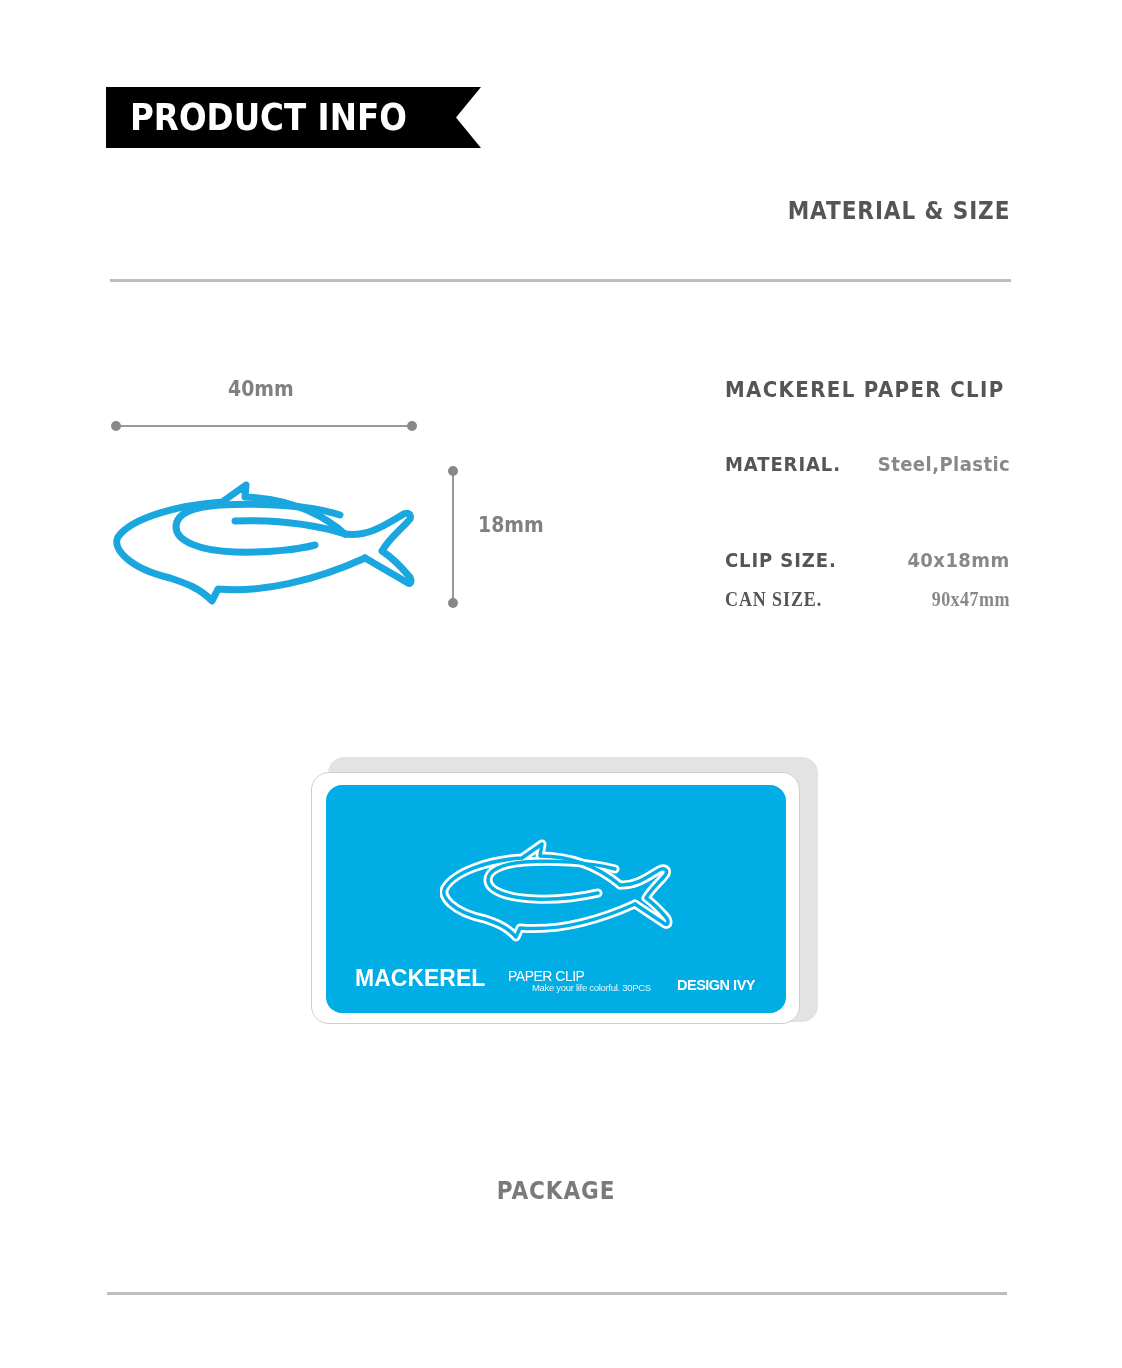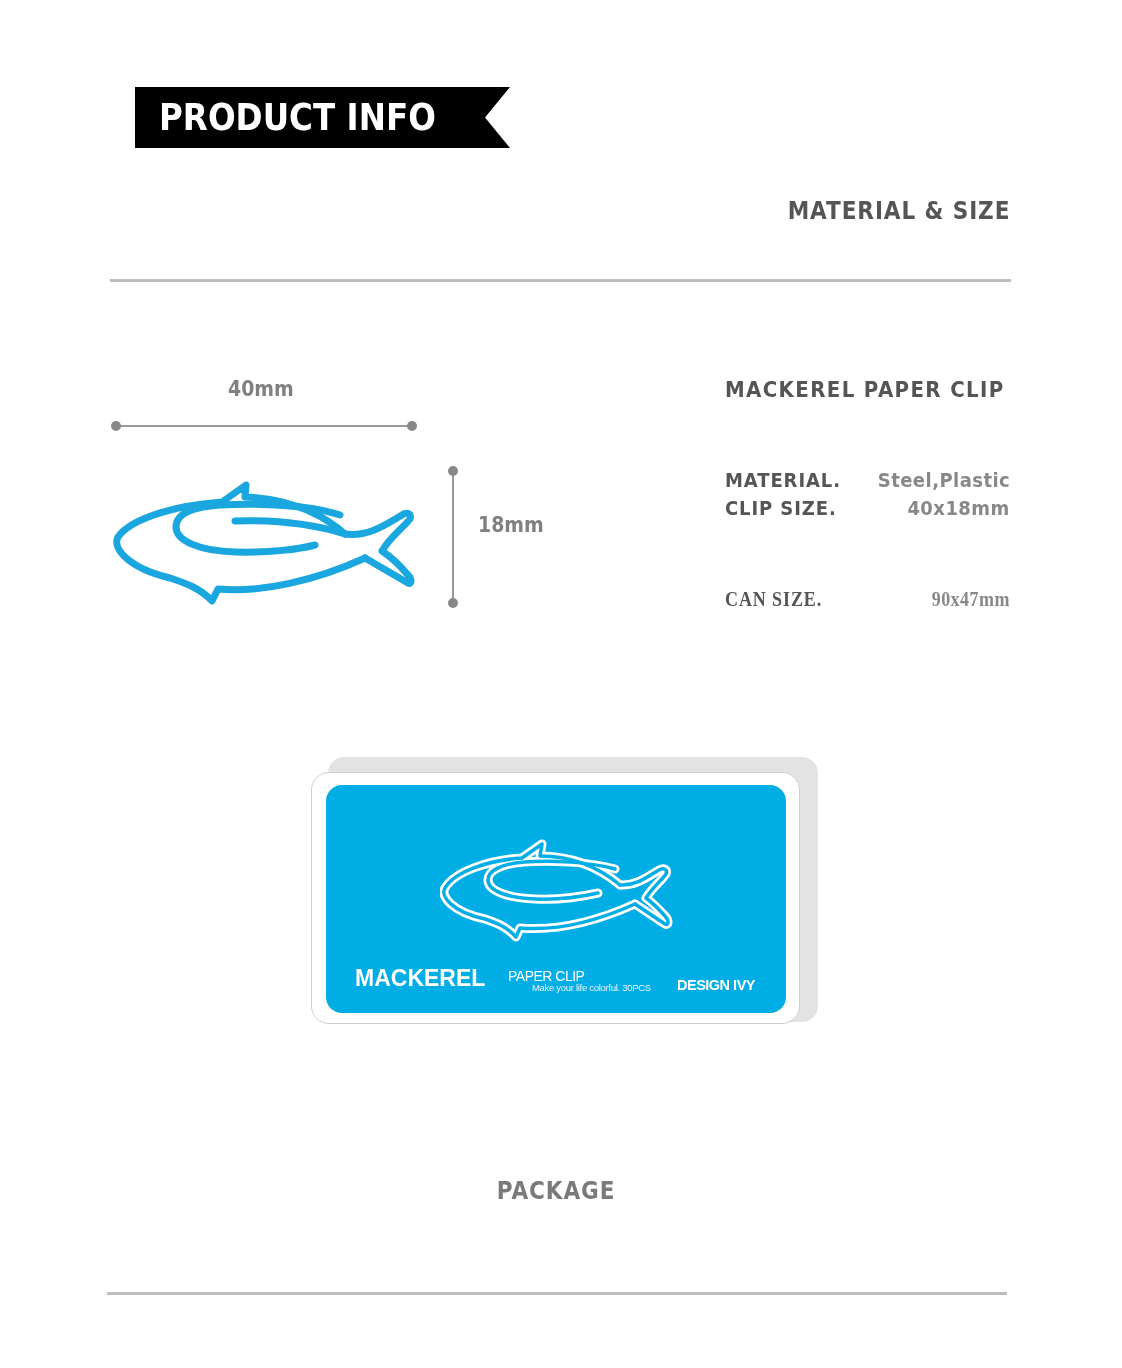--- a/index.html
+++ b/index.html
@@ -1,21 +1,21 @@
 <!DOCTYPE html>
 <html><head>
   <meta charset="utf-8">
   <style>
     html, body { margin: 0; padding: 0; background: #ffffff; }
     body { width: 1122px; height: 1368px; position: relative; overflow: hidden;
            font-family: "DejaVu Sans", sans-serif; }
     .abs { position: absolute; }
 
     
-    .banner { left: 106px; top: 87px; width: 375px; height: 61px; margin-left: 29px; }
+    .banner { left: 106px; top: 87px; width: 375px; height: 61px; }
     .banner svg { position: absolute; left: 0; top: 0; }
     .banner-text { position: absolute; left: 24px; top: 8px; color: #fff; font-weight: bold;
                    font-size: 37px; letter-spacing: 0px; line-height: 46px;
                    font-family: "DejaVu Sans", sans-serif; transform: scaleX(0.88); transform-origin: left center; }
 
     .section-title { color: #555; font-weight: bold; font-size: 24px; letter-spacing: 1px;
                      font-family: "DejaVu Sans", sans-serif; transform: scaleX(0.9); }
     .title-material { right: 112px; top: 197px; transform-origin: right center; }
     .title-package { left: 0; width: 1112px; text-align: center; top: 1177px; color: #7a7a7a; }
 
@@ -33,21 +33,21 @@
 
     .fish-clip { left: 110px; top: 475px; }
 
     .spec-name { left: 725px; top: 377px; color: #555; font-weight: bold; font-size: 22px;
                  letter-spacing: 1.5px; transform: scaleX(0.9); transform-origin: left center; }
     .spec-row { left: 725px; width: 285px; height: 28px; }
     .spec-key { position: absolute; left: 0; color: #555; font-weight: bold; font-size: 20px;
                 letter-spacing: 1px; transform: scaleX(0.9); transform-origin: left center; white-space: nowrap; }
     .spec-val { position: absolute; right: 0; color: #888; font-weight: bold; font-size: 20px;
                 letter-spacing: 0.5px; transform: scaleX(0.9); transform-origin: right center; white-space: nowrap; }
-    .row-1 { top: 468px; } .row-2 { top: 496px; } .row-3 { top: 588px; font-family: Liberation Serif, serif; }
+    .row-1 { top: 452px; } .row-2 { top: 548px; } .row-3 { top: 588px; font-family: Liberation Serif, serif; }
 
     
     .pkg-back { left: 328px; top: 757px; width: 490px; height: 265px; background: #e3e3e3; border-radius: 16px; }
     .pkg-lid { left: 311px; top: 772px; width: 489px; height: 252px; background: #fff;
                border: 1.5px solid #cfcfcf; border-radius: 18px; box-sizing: border-box; }
     .pkg-label { left: 326px; top: 785px; width: 460px; height: 228px; background: #00ade4; border-radius: 16px; }
     .pkg-fish { left: 440px; top: 838px; }
     .pkg-brand { left: 355px; top: 965px; color: #fff; font-weight: bold; font-size: 23px;
                  font-family: "Liberation Sans", sans-serif; letter-spacing: 0px; }
     .pkg-sub1 { left: 508px; top: 968px; color: #fff; font-size: 14px; font-family: "Liberation Sans", sans-serif;

